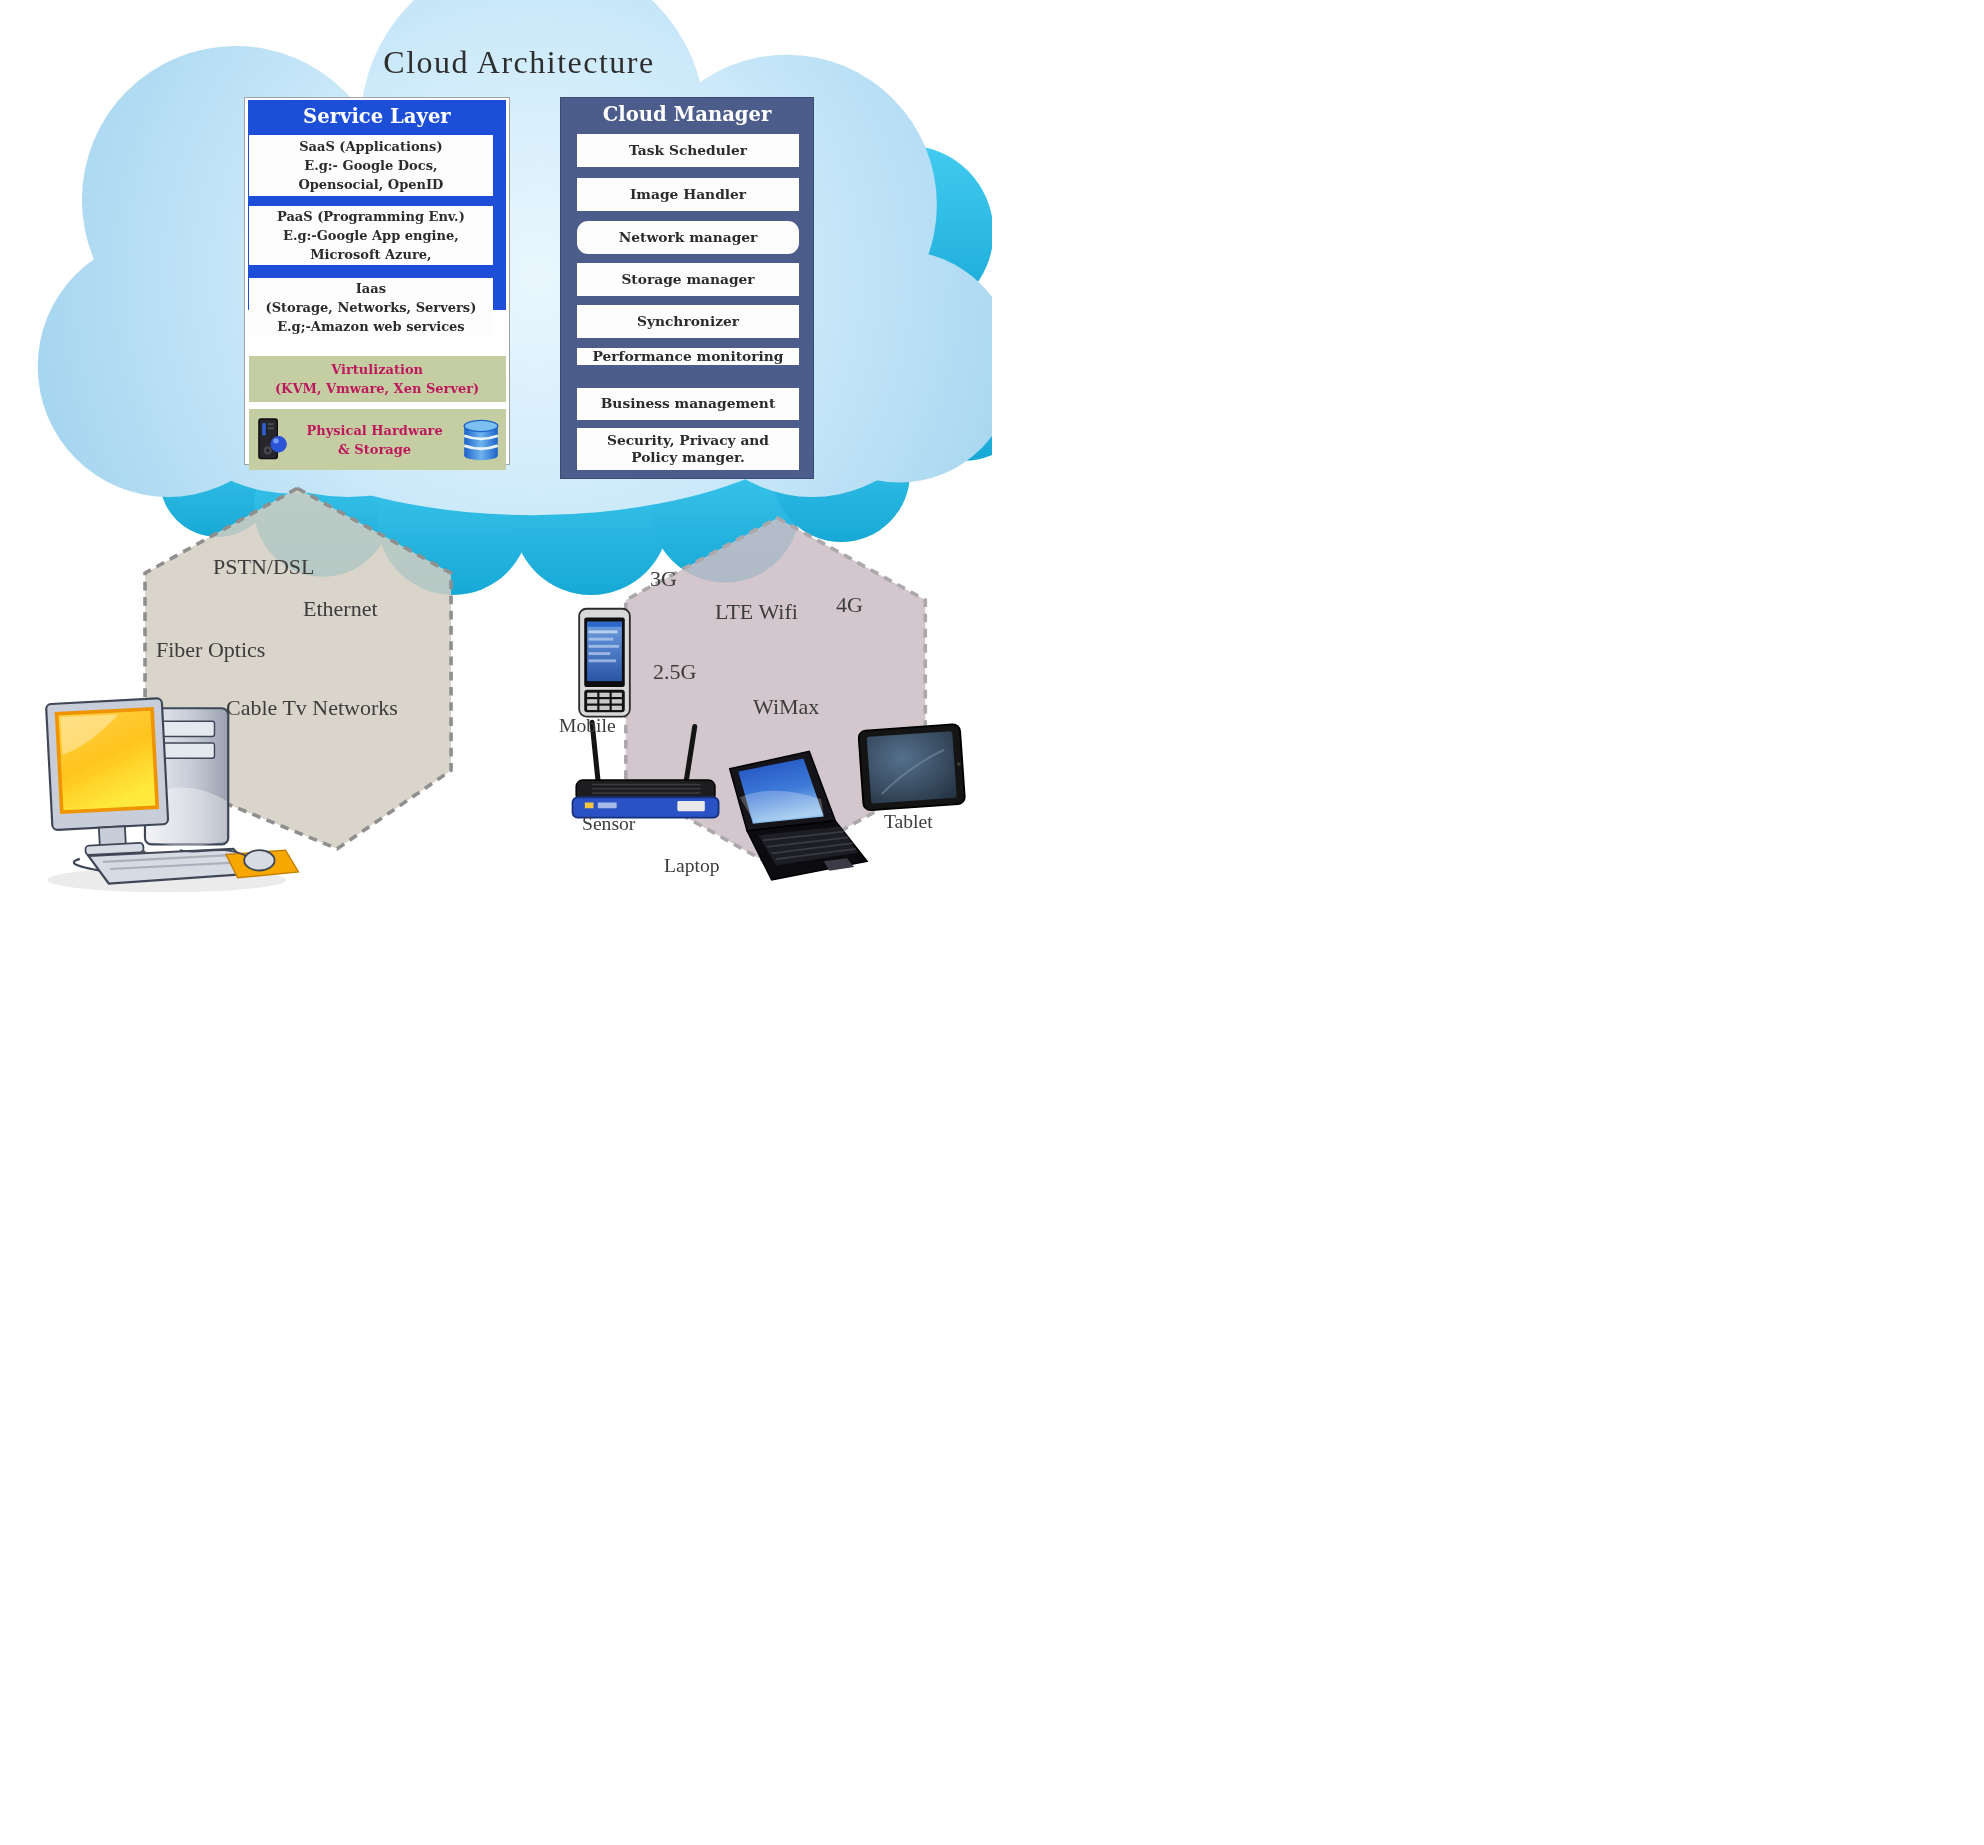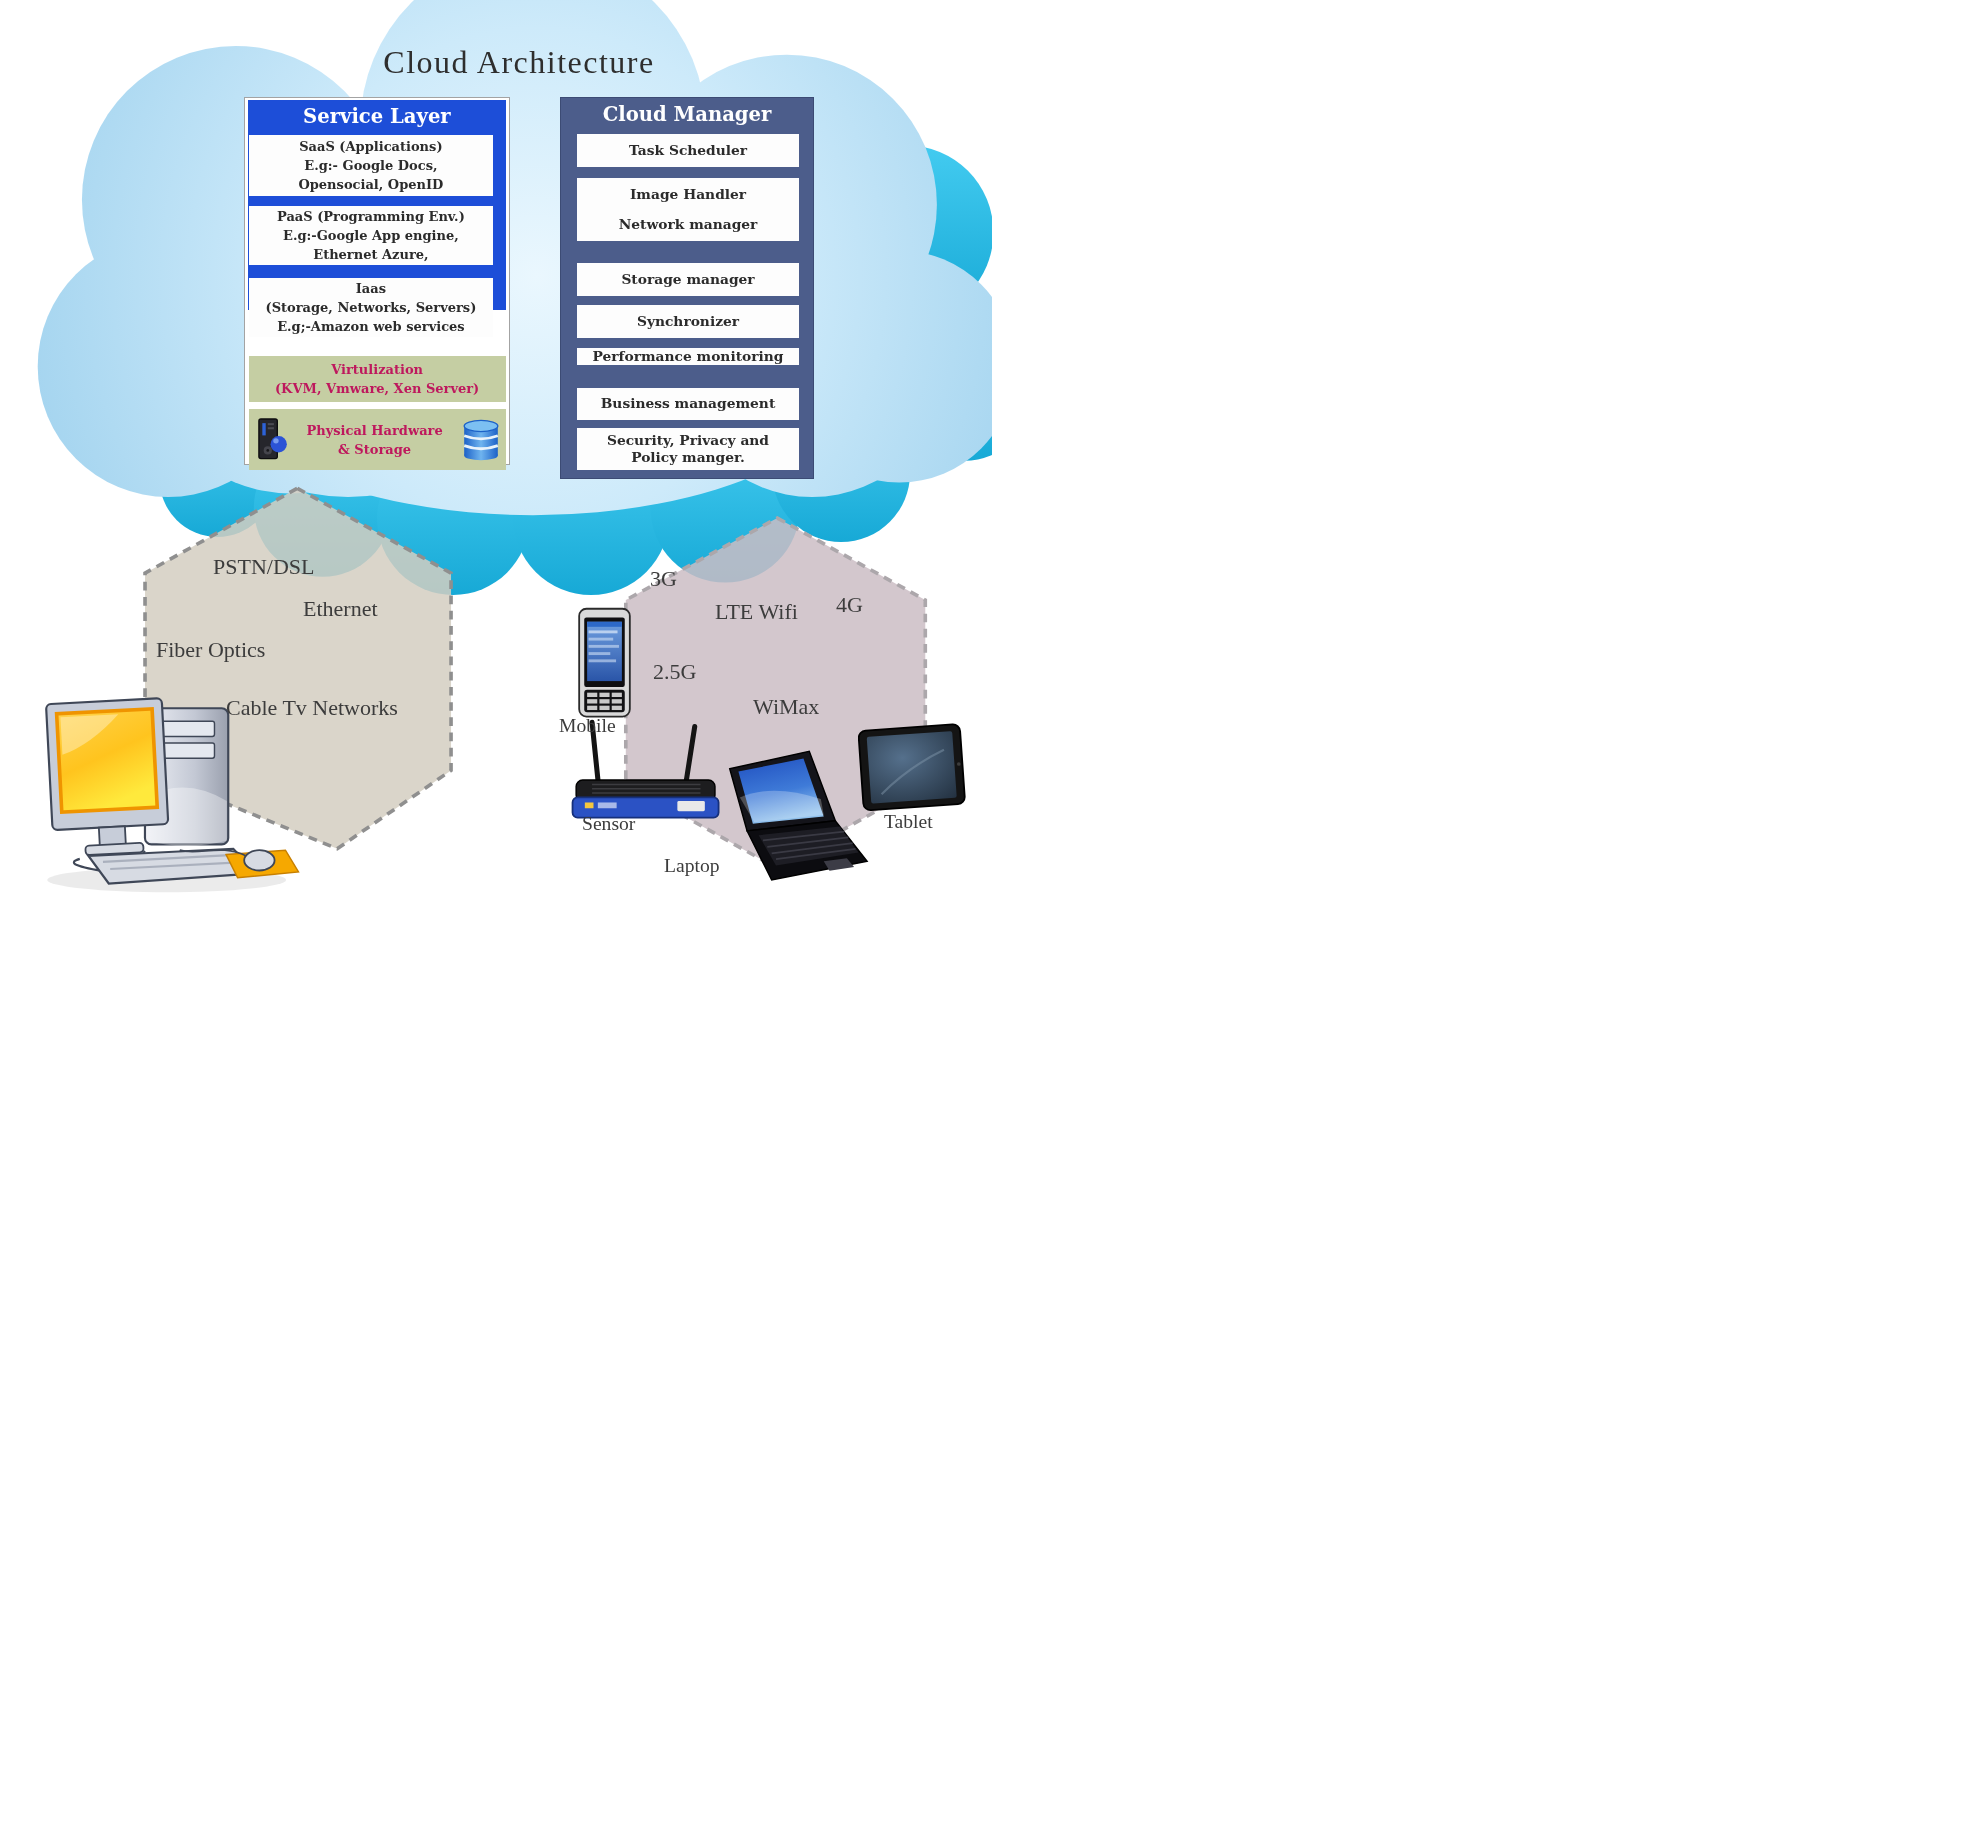--- a/index.html
+++ b/index.html
@@ -94,21 +94,21 @@
     <div class="green-block">
       <div class="ptitle">Service Layer</div>
       <div class="wbox saas">
         <div>SaaS (Applications)</div>
         <div>E.g:- Google Docs,</div>
         <div>Opensocial, OpenID</div>
       </div>
       <div class="wbox paas">
         <div>PaaS (Programming Env.)</div>
         <div>E.g:-Google App engine,</div>
-        <div>Ethernet Azure,</div>
+        <div>Microsoft Azure,</div>
       </div>
       <div class="wbox iaas">
         <div>Iaas</div>
         <div>(Storage, Networks, Servers)</div>
         <div>E.g;-Amazon web services</div>
       </div>
     </div>
     <div class="sage virt">
       <div>Virtulization</div>
       <div>(KVM, Vmware, Xen Server)</div>
@@ -142,21 +142,21 @@
         <path d="M3,38 Q27,47 51,38" stroke="#e8f2fb" stroke-width="4" fill="none"></path>
         <ellipse cx="27" cy="10" rx="24" ry="8" fill="#7cc0f2" stroke="#1d62c8" stroke-width="2"></ellipse>
       </svg>
     </div>
   </div>
 
   <div class="panel manager">
     <div class="ptitle">Cloud Manager</div>
     <div class="mbox" style="top:36px;height:33px;">Task Scheduler</div>
     <div class="mbox" style="top:80px;height:33px;">Image Handler</div>
-    <div class="mbox" style="top:110px;height:33px;">Network manager</div>
+    <div class="mbox" style="top:123px;height:33px;border-radius:11px;">Network manager</div>
     <div class="mbox" style="top:165px;height:33px;">Storage manager</div>
     <div class="mbox" style="top:207px;height:33px;">Synchronizer</div>
     <div class="mbox" style="top:250px;height:17px;">Performance monitoring</div>
     <div class="mbox" style="top:290px;height:32px;">Business management</div>
     <div class="mbox" style="top:330px;height:42px;">
       <div>Security, Privacy and</div>
       <div>Policy manger.</div>
     </div>
   </div>
 

